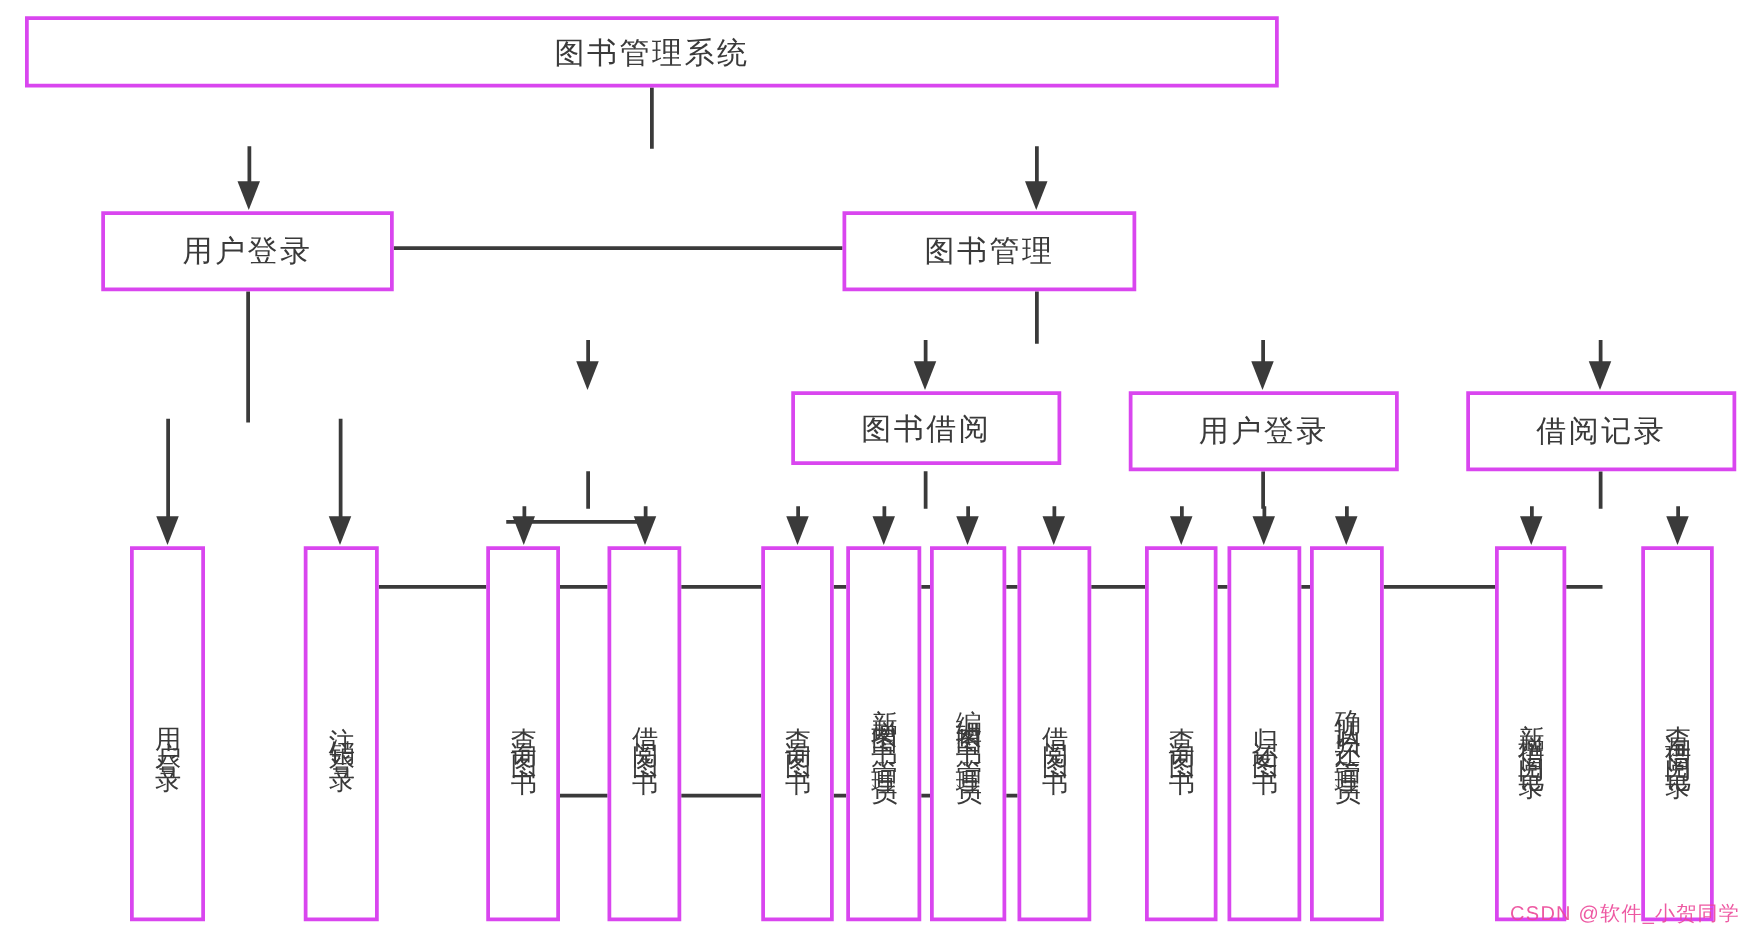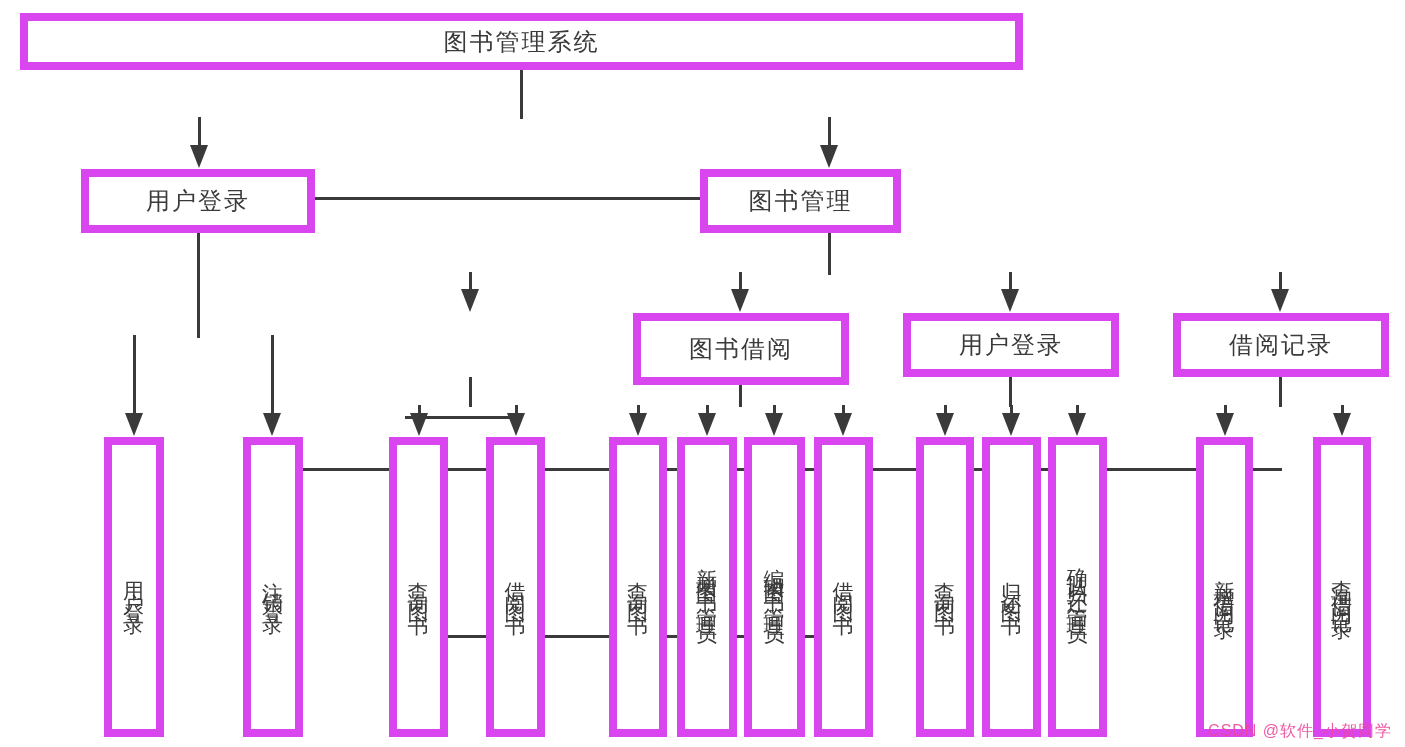--- a/index.html
+++ b/index.html
@@ -7,21 +7,21 @@
     position:relative;
     width:1405px;height:747px;
     background:#ffffff;
     font-family:"Liberation Sans", sans-serif;
     color:#3a3a3a;
     overflow:hidden;
   }
   .box{
     position:absolute;
     box-sizing:border-box;
-    border:8px solid #d946ef;
+    border:3px solid #d946ef;
     background:#ffffff;
     display:flex;
     align-items:center;
     justify-content:center;
     z-index:2;
   }
   .hbox{
     font-size:24px;
     letter-spacing:2px;
     white-space:nowrap;
@@ -60,23 +60,23 @@
   }
 </style>
 </head>
 <body>
 
 <div class="canvas">
 
   <div class="box hbox" style="left:20px;top:13px;width:1003px;height:57px;">图书管理系统</div>
 
   <div class="box hbox" style="left:81px;top:169px;width:234px;height:64px;">用户登录</div>
-  <div class="box hbox" style="left:700px;top:169px;width:201px;height:64px;">图书管理</div>
+  <div class="box hbox" style="left:674px;top:169px;width:235px;height:64px;">图书管理</div>
 
-  <div class="box hbox" style="left:633px;top:313px;width:216px;height:72px;">图书借阅</div>
+  <div class="box hbox" style="left:633px;top:313px;width:216px;height:59px;">图书借阅</div>
   <div class="box hbox" style="left:903px;top:313px;width:216px;height:64px;">用户登录</div>
   <div class="box hbox" style="left:1173px;top:313px;width:216px;height:64px;">借阅记录</div>
 
   <div class="box vbox" style="left:104px;top:437px;width:60px;height:300px;">用户登录</div>
   <div class="box vbox" style="left:243px;top:437px;width:60px;height:300px;">注销登录</div>
 
   <div class="box vbox" style="left:389px;top:437px;width:59px;height:300px;">查询图书</div>
   <div class="box vbox" style="left:486px;top:437px;width:59px;height:300px;">借阅图书</div>
 
   <div class="box vbox" style="left:609px;top:437px;width:58px;height:300px;">查询图书</div>

